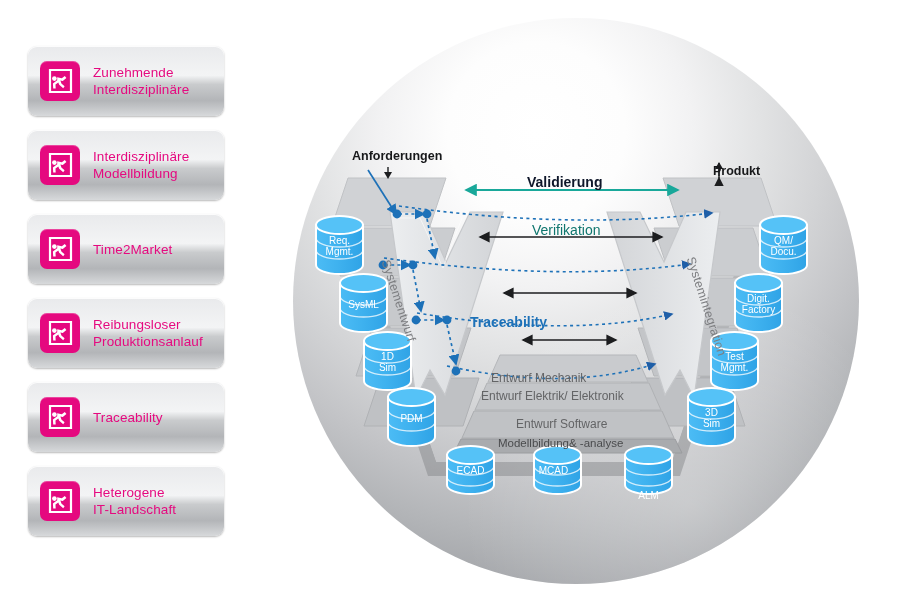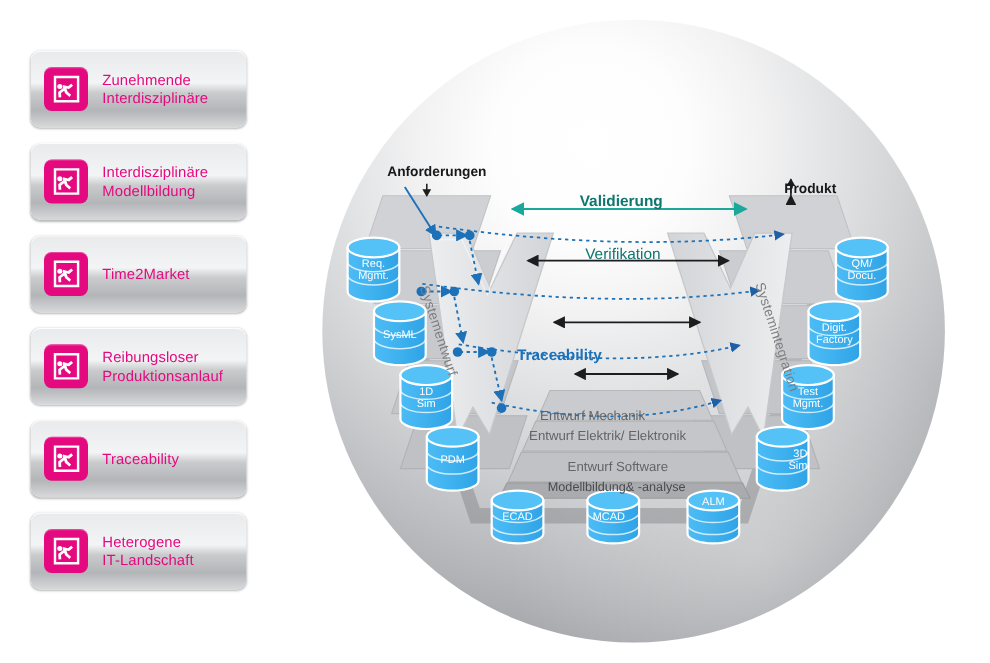--- a/index.html
+++ b/index.html
@@ -42,21 +42,21 @@
     position:absolute;inset:0;border-radius:50%;
     background:radial-gradient(circle at 70% 86%, rgba(255,255,255,.30) 0%, rgba(255,255,255,0) 36%);
   }
 
   
   .diagram{position:absolute;left:0;top:0;width:900px;height:603px;pointer-events:none;}
 
   
   .lbl{position:absolute;white-space:nowrap;}
   .lbl-hdr{font-size:12.5px;font-weight:bold;color:#17181a;}
-  .lbl-valid{font-size:14px;color:#0f766e;font-weight:bold;}
+  .lbl-valid{font-size:14px;color:#0f172a;font-weight:bold;}
   .lbl-verif{font-size:14px;color:#0f766e;}
   .lbl-trace{font-size:14px;color:#1d71b8;font-weight:bold;}
   .lbl-band{font-size:12px;color:#636466;}
   .lbl-model{font-size:11.5px;color:#4a4b4d;}
 
   .arm-txt{
     position:absolute;font-size:12.5px;color:#7d7e81;white-space:nowrap;
     letter-spacing:.2px;
   }
 
@@ -394,34 +394,34 @@
   <div class="cyl-txt" style="left:389px;top:413px;width:45px;">
     <div>PDM</div>
   </div>
 
   <div class="cyl-txt" style="left:448px;top:465px;width:45px;">
     <div>ECAD</div>
   </div>
   <div class="cyl-txt" style="left:535px;top:465px;width:37px;">
     <div>MCAD</div>
   </div>
-  <div class="cyl-txt" style="left:626px;top:451px;width:45px;">
+  <div class="cyl-txt" style="left:626px;top:490px;width:45px;">
     <div>ALM</div>
   </div>
 
   <div class="cyl-txt" style="left:761px;top:235px;width:45px;">
     <div>QM/</div>
     <div>Docu.</div>
   </div>
   <div class="cyl-txt" style="left:734px;top:293px;width:49px;">
     <div>Digit.</div>
     <div>Factory</div>
   </div>
   <div class="cyl-txt" style="left:712px;top:351px;width:45px;">
     <div>Test</div>
     <div>Mgmt.</div>
   </div>
-  <div class="cyl-txt" style="left:689px;top:407px;width:45px;text-align:right;">
+  <div class="cyl-txt" style="left:689px;top:407px;width:45px;">
     <div>3D</div>
     <div>Sim</div>
   </div>
 
 </div>
 
 </body></html>

